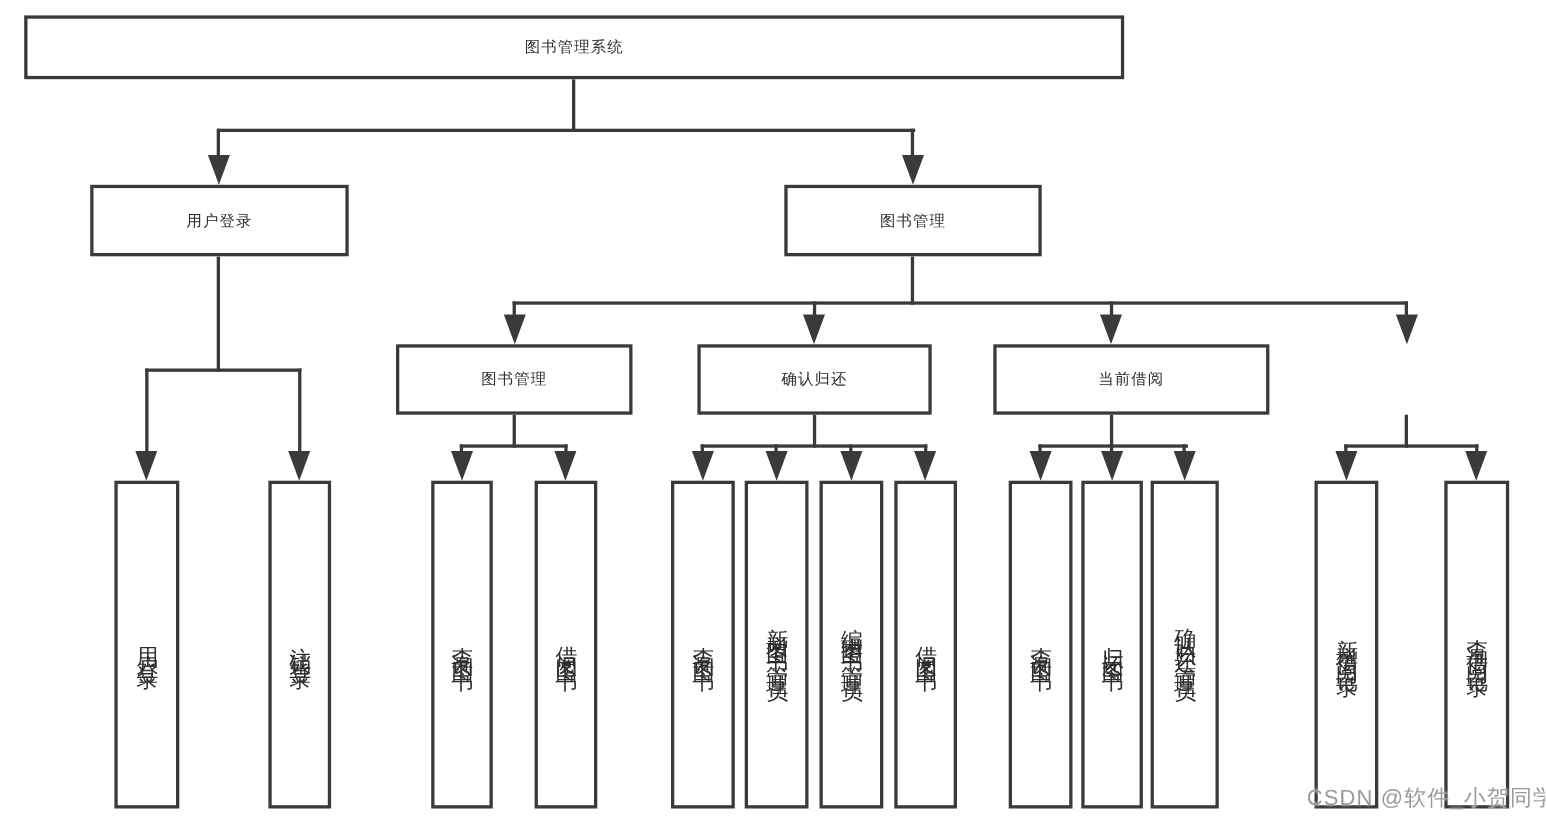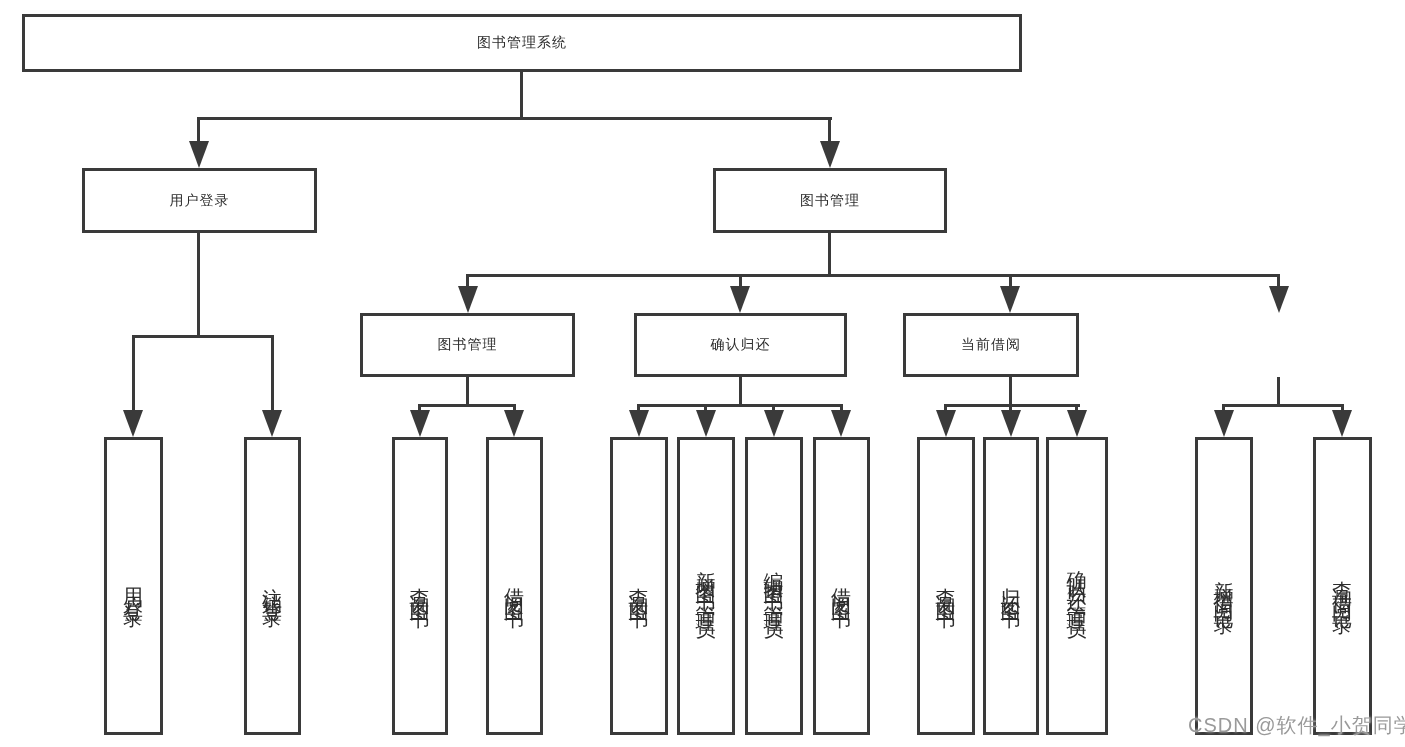--- a/index.html
+++ b/index.html
@@ -118,21 +118,21 @@
   <div class="vl" style="left:1341px;top:404px;height:10px"></div>
   <div class="arrow" style="left:1332px;top:410px"></div>
 
   <div class="node hnode" style="left:22px;top:14px;width:1000px;height:58px">图书管理系统</div>
 
   <div class="node hnode" style="left:82px;top:168px;width:235px;height:65px">用户登录</div>
   <div class="node hnode" style="left:713px;top:168px;width:234px;height:65px">图书管理</div>
 
   <div class="node hnode" style="left:360px;top:313px;width:215px;height:64px">图书管理</div>
   <div class="node hnode" style="left:634px;top:313px;width:213px;height:64px">确认归还</div>
-  <div class="node hnode" style="left:903px;top:313px;width:176px;height:64px">当前借阅</div>
+  <div class="node hnode" style="left:903px;top:313px;width:251px;height:64px">当前借阅</div>
 
   <div class="node leaf" style="left:104px;width:59px">
     <span class="vtext">用户登录</span>
   </div>
   <div class="node leaf" style="left:244px;width:57px">
     <span class="vtext">注销登录</span>
   </div>
 
   <div class="node leaf" style="left:392px;width:56px">
     <span class="vtext">查询图书</span>

